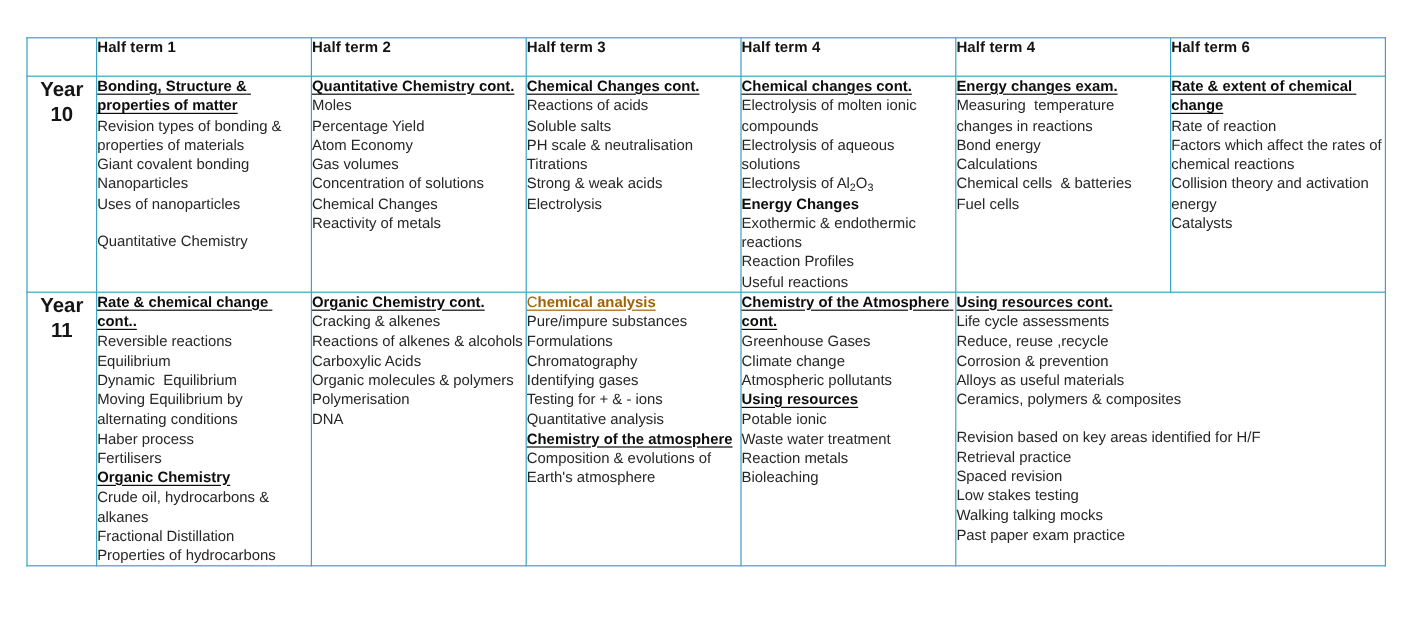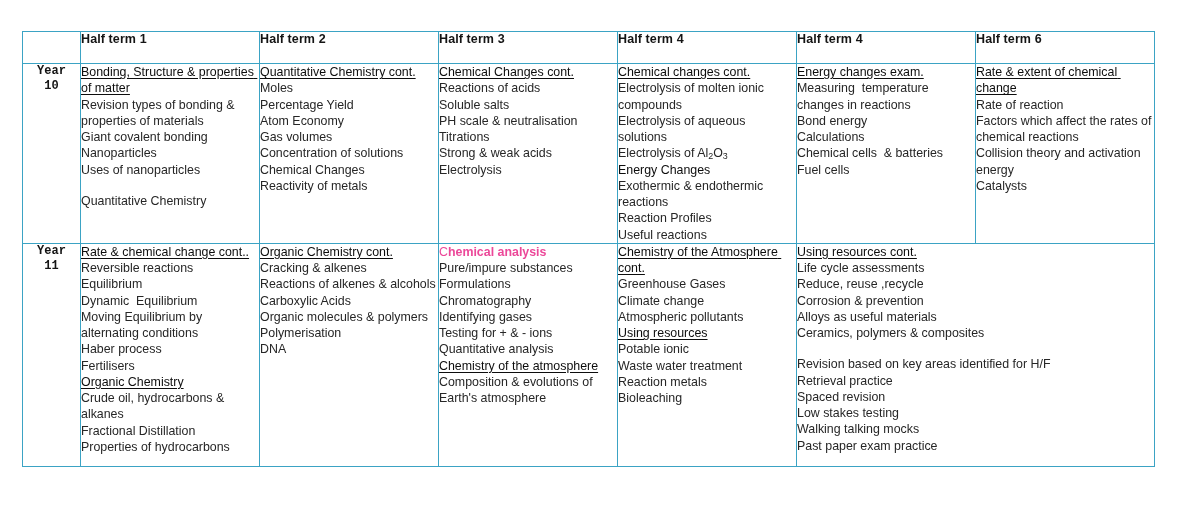--- a/index.html
+++ b/index.html
@@ -57,27 +57,26 @@
     display: block;
   }
 
   
   .year-cell {
     background: #cfeaf7;
     text-align: center;
     vertical-align: middle;
   }
   .year-cell .year-label {
-    font-size: 12px;
+    font-size: 17px;
     font-weight: bold;
     color: #141414;
     line-height: 1.25;
     display: block;
     white-space: pre-line;
-    font-family: Liberation Mono, monospace;
   }
 
   
   .content-cell {
     padding: 9px 6px 10px 9px;
   }
   .row-y10 .content-cell { height: 172px; }
   .row-y11 .content-cell { height: 222px; }
 
   .entry-list {
@@ -86,43 +85,44 @@
     padding: 0;
   }
   .entry {
     font-size: 12.4px;
     line-height: 1.31;
     color: #262626;
     margin: 0;
     white-space: pre-wrap;
   }
   .entry.heading {
-    font-weight: normal;
+    font-weight: bold;
     text-decoration: underline;
     text-underline-offset: 1.5px;
     color: #0d0d0d;
   }
   .entry.heading-plain {
-    font-weight: normal;
+    font-weight: bold;
     color: #0d0d0d;
   }
   .entry.spacer {
     height: 15px;
   }
   .entry sub {
     font-size: 0.72em;
     vertical-align: baseline;
     position: relative;
     bottom: -0.24em;
   }
   
   .entry.heading-softcap {
     font-weight: bold;
+    text-decoration: underline;
     text-underline-offset: 1.5px;
-    color: #ec4899;
+    color: #a16207;
   }
   .entry.heading-softcap .soft-initial {
     font-weight: normal;
   }
 </style>
 </head>
 <body>
 
 <table id="curriculum-table">
   <colgroup>

